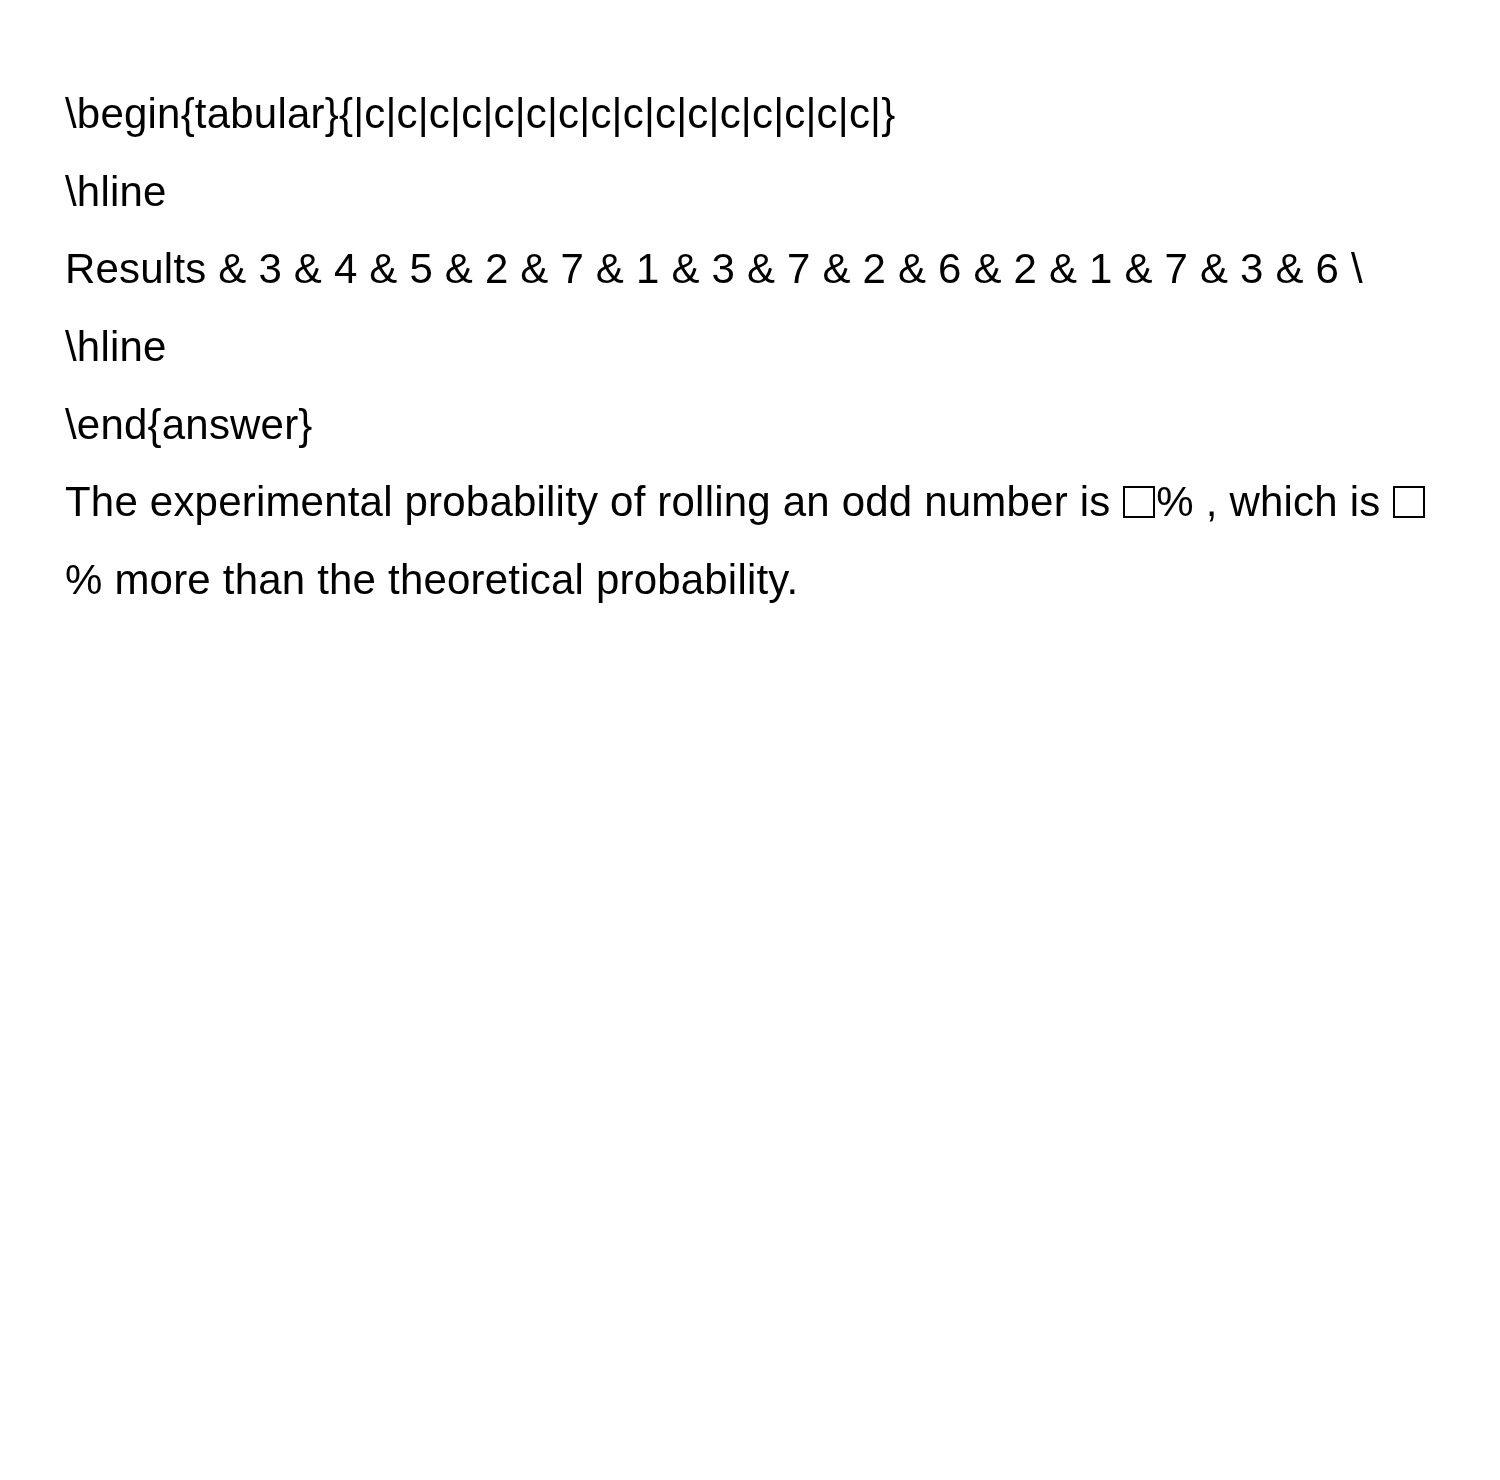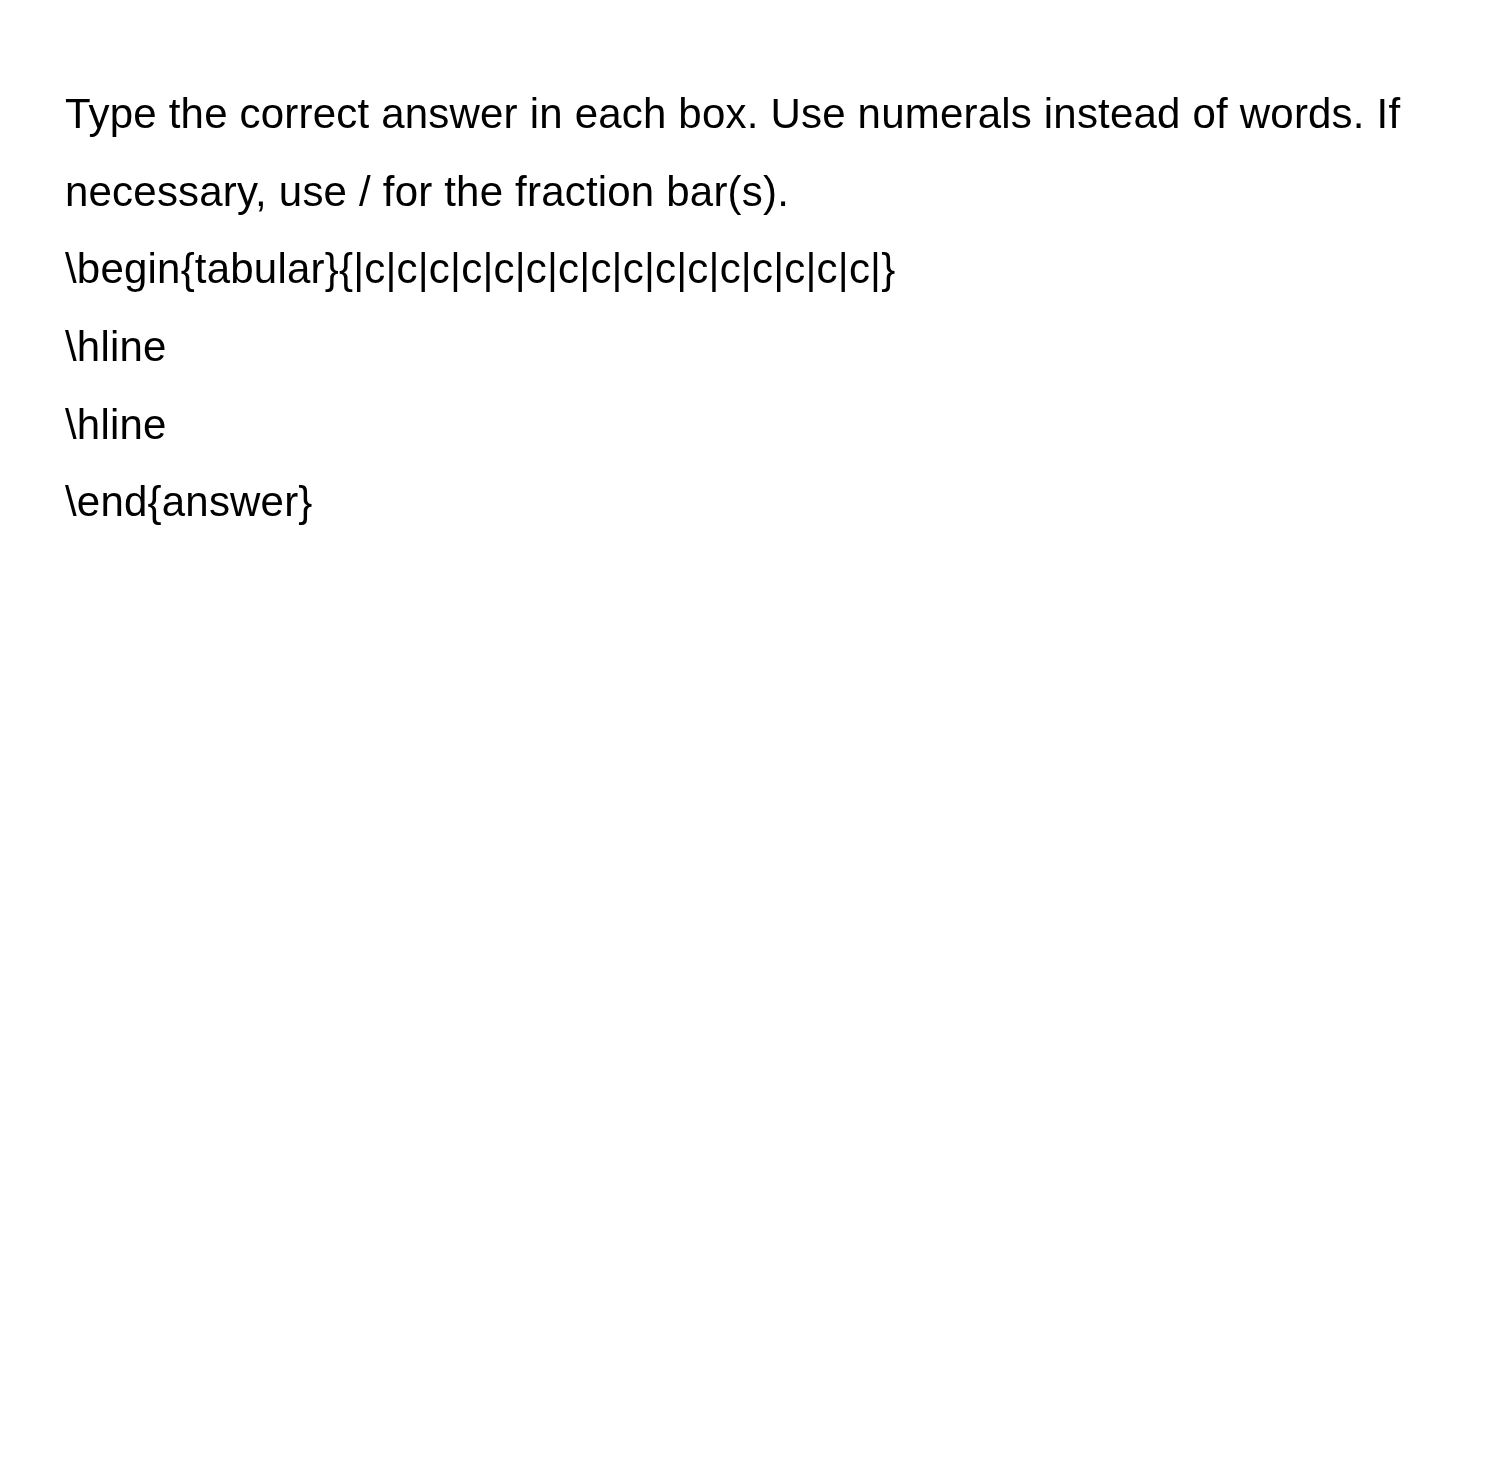--- a/index.html
+++ b/index.html
@@ -34,18 +34,21 @@
       margin: 0 1px;
     }
     .percent {
       font-size: 42px;
     }
   </style>
 </head>
 <body>
 
 <div class="content">
-  <p>Type the correct answer in each box. Use numerals instead of words. If necessary, use / for the fraction bar(s).</p>
   <p>\begin{tabular}{|c|c|c|c|c|c|c|c|c|c|c|c|c|c|c|c|}</p>
   <p>\hline</p>
+  <p>Results &amp; 3 &amp; 4 &amp; 5 &amp; 2 &amp; 7 &amp; 1 &amp; 3 &amp; 7 &amp; 2 &amp; 6 &amp; 2 &amp; 1 &amp; 7 &amp; 3 &amp; 6 \</p>
   <p>\hline</p>
   <p>\end{answer}</p>
+  <p>
+    <span>The experimental probability of rolling an odd number is </span><span class="fill-box"></span><span class="percent">%</span><span> , which is </span><span class="fill-box"></span><span class="percent">%</span><span> more than the theoretical probability.</span>
+  </p>
 </div>
 
 </body></html>

